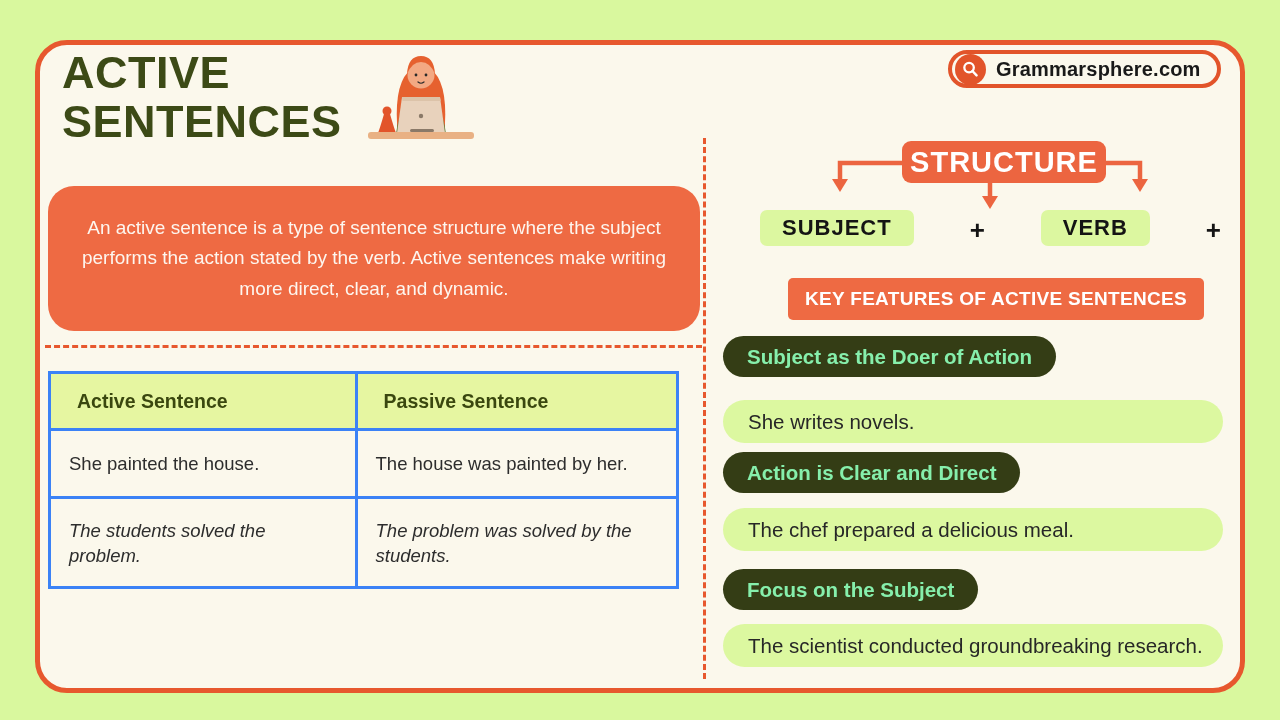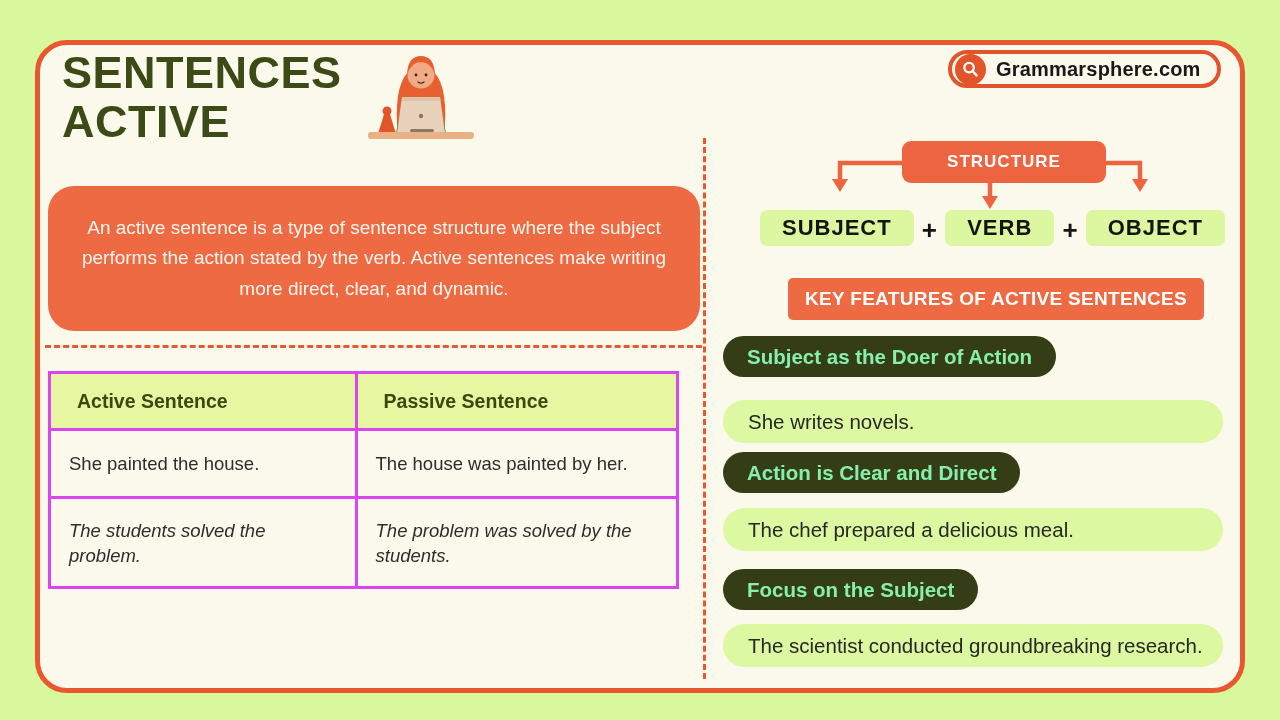--- a/index.html
+++ b/index.html
@@ -22,35 +22,35 @@
   .site-badge .label { font-size:20px; font-weight:700; color:#191919; letter-spacing:.2px; }
 
   
   .definition-box { position:absolute; left:48px; top:186px; width:652px; height:145px;
                     background:#ee6a43; border-radius:26px; color:#fdf6ef;
                     display:flex; align-items:center; justify-content:center; text-align:center;
                     font-size:19px; line-height:30.5px; padding:18px 30px; font-weight:400; }
   .dash-h { position:absolute; left:45px; top:345px; width:657px; border-top:3.5px dashed #e7582e; }
 
   table.cmp { position:absolute; left:48px; top:371px; width:631px; border-collapse:collapse; }
-  table.cmp th, table.cmp td { border:3px solid #d946ef; }
+  table.cmp th, table.cmp td { border:3px solid #3b82f6; }
   table.cmp th { background:#e6f6a1; height:57px; text-align:left; padding-left:26px;
                  font-size:19.5px; color:#3a470f; font-weight:700; }
   table.cmp td { font-size:18.5px; color:#2d2d2d; padding:10px 14px 10px 18px;
                  vertical-align:middle; line-height:25px; }
   tr.r1 td { height:69px; } tr.r2 td { height:68px; } tr.r3 td { height:90px;font-style:italic; }
 
   
   .dash-v { position:absolute; left:703px; top:138px; height:541px; border-left:3.5px dashed #e7582e; }
 
   
   .structure-arrows { position:absolute; left:810px; top:140px; }
   .structure-badge { position:absolute; left:902px; top:141px; width:204px; height:42px;
                      background:#ec6540; border-radius:9px; display:flex; align-items:center;
-                     justify-content:center; color:#fff; font-size:17px; font-weight:800;
+                     justify-content:center; color:#fff; font-size:29px; font-weight:800;
                      letter-spacing:1px; }
   .svo-row { position:absolute; left:760px; top:210px; width:465px; display:flex;
              align-items:flex-end; justify-content:space-between; }
   .svo-box { background:#dcf7a0; border-radius:7px; padding:5px 22px; font-size:22px;
              font-weight:800; color:#141414; letter-spacing:1px; }
   .svo-plus { font-size:26px; font-weight:800; color:#141414; padding:0 4px; }
 
   
   .kf-banner { position:absolute; left:788px; top:278px; width:416px; height:42px;
                background:#ee6a43; border-radius:5px; display:flex; align-items:center;
@@ -66,22 +66,22 @@
   .fp2{ top:452px; } .ep2{ top:508px; }
   .fp3{ top:569px; } .ep3{ top:624px; }
 </style>
 </head>
 <body>
 
 <div class="canvas">
   <div class="card"></div>
 
   <div class="page-title">
+    <div>ACTIVE</div>
     <div>SENTENCES</div>
-    <div>ACTIVE</div>
   </div>
 
   <svg class="illustration" viewBox="0 0 122 120">
     <path d="M38 100 Q33 52 48 36 Q60 24 74 36 Q89 52 84 100 Z" fill="#e6612f"></path>
     <path d="M36 98 Q40 64 61 62 Q82 64 86 98 Z" fill="#5c7a33"></path>
     <circle cx="61" cy="39" r="13.5" fill="#f3a983"></circle>
     <path d="M47 38 Q48 20 61 20 Q74 20 75 38 Q70 26 61 26 Q52 26 47 38 Z" fill="#e6612f"></path>
     <circle cx="56" cy="39" r="1.4" fill="#2b2b2b"></circle>
     <circle cx="66" cy="39" r="1.4" fill="#2b2b2b"></circle>
     <path d="M58 46 Q61 48.5 64 46" stroke="#2b2b2b" stroke-width="1.2" fill="none" stroke-linecap="round"></path>
@@ -146,21 +146,20 @@
     </g>
   </svg>
   <div class="structure-badge">
     <span>STRUCTURE</span>
   </div>
   <div class="svo-row">
     <span class="svo-box">SUBJECT</span>
     <span class="svo-plus">+</span>
     <span class="svo-box">VERB</span>
     <span class="svo-plus">+</span>
-    <span class="svo-box">OBJECT</span>
   </div>
 
   <div class="kf-banner">
     <span>KEY FEATURES OF ACTIVE SENTENCES</span>
   </div>
 
   <div class="feature-pill fp1">
     <span>Subject as the Doer of Action</span>
   </div>
   <div class="example-pill ep1">

